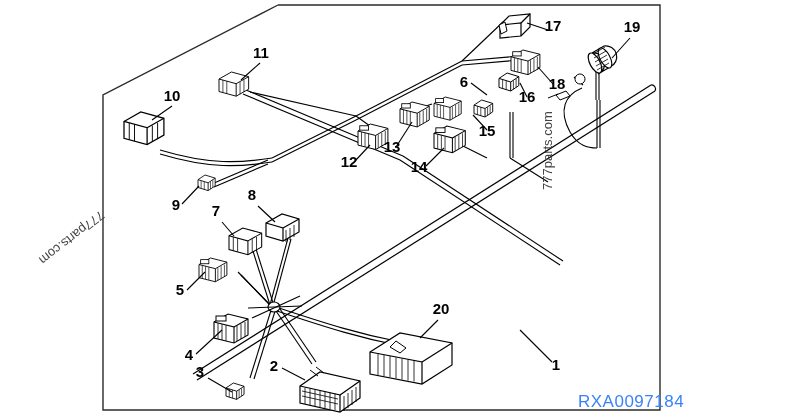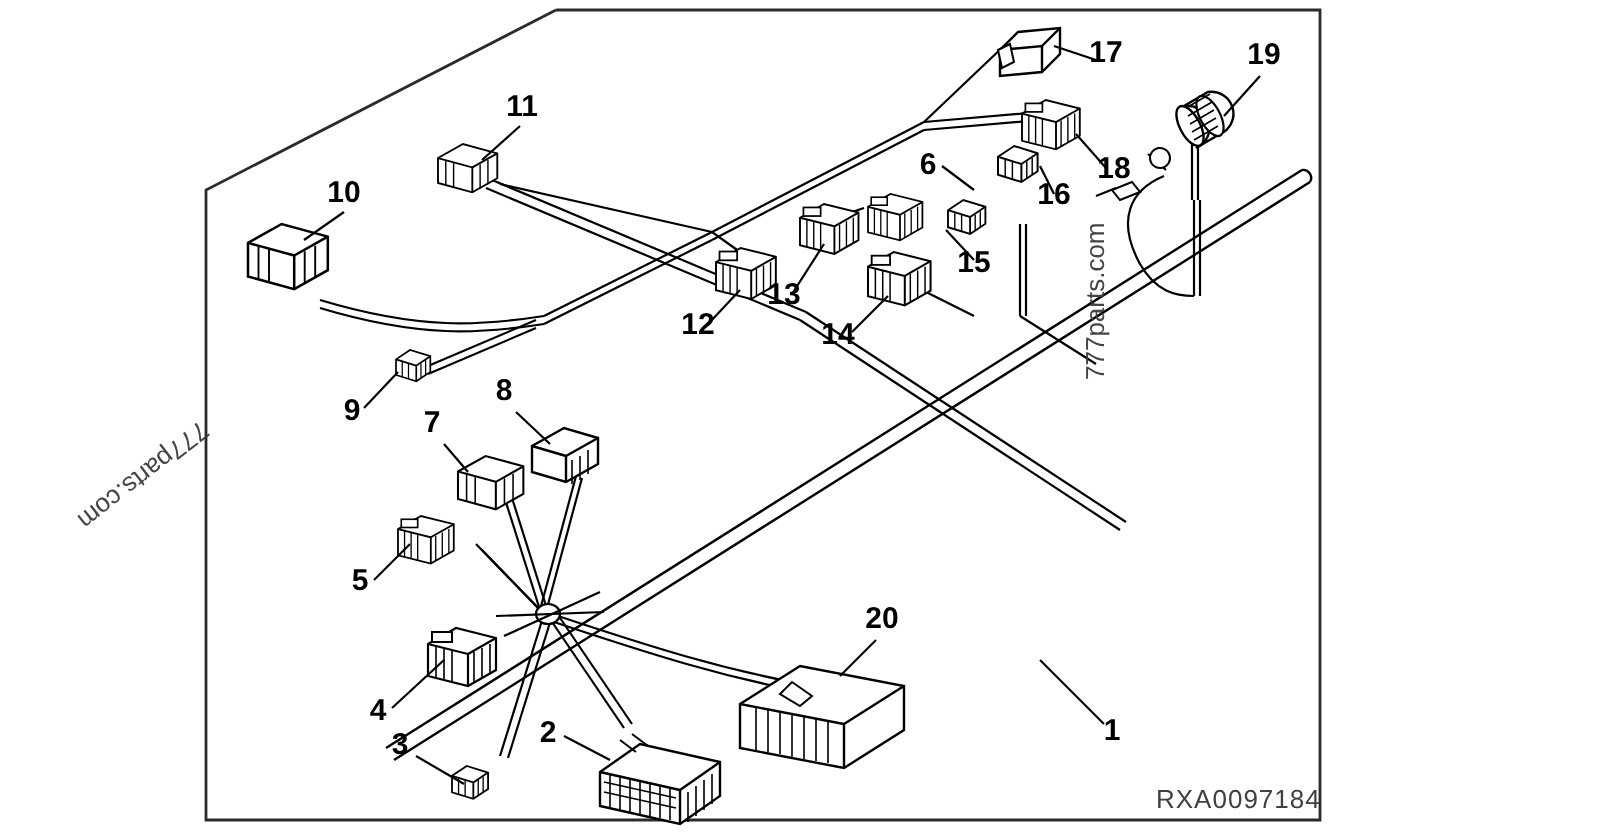--- a/index.html
+++ b/index.html
@@ -1,21 +1,21 @@
 <!DOCTYPE html>
 <html><head>
 <meta charset="utf-8">
 <style>
   html,body{margin:0;padding:0;background:#ffffff;}
   body{width:800px;height:419px;overflow:hidden;font-family:"Liberation Sans",sans-serif;}
   #stage{position:relative;width:800px;height:419px;background:#fff;}
   svg#diagram{position:absolute;left:0;top:0;width:800px;height:419px;}
   .callout{font-family:"Liberation Sans",sans-serif;font-size:15px;font-weight:bold;fill:#000;}
-  .partno{position:absolute;font-family:"Liberation Sans",sans-serif;font-size:13px;
-          letter-spacing:.5px;color:#404040;}
+  .partno{position:absolute;font-family:"Liberation Sans",sans-serif;font-size:17px;
+          letter-spacing:.5px;color:#3b82f6;}
   .wm{font-family:"Liberation Sans",sans-serif;font-size:13px;fill:#3a3a3a;opacity:.95;}
 </style>
 </head>
 <body>
 
 <div id="stage">
 
   <svg id="diagram" viewBox="0 0 800 419">
     <defs>
       <g id="g-ribbed">

